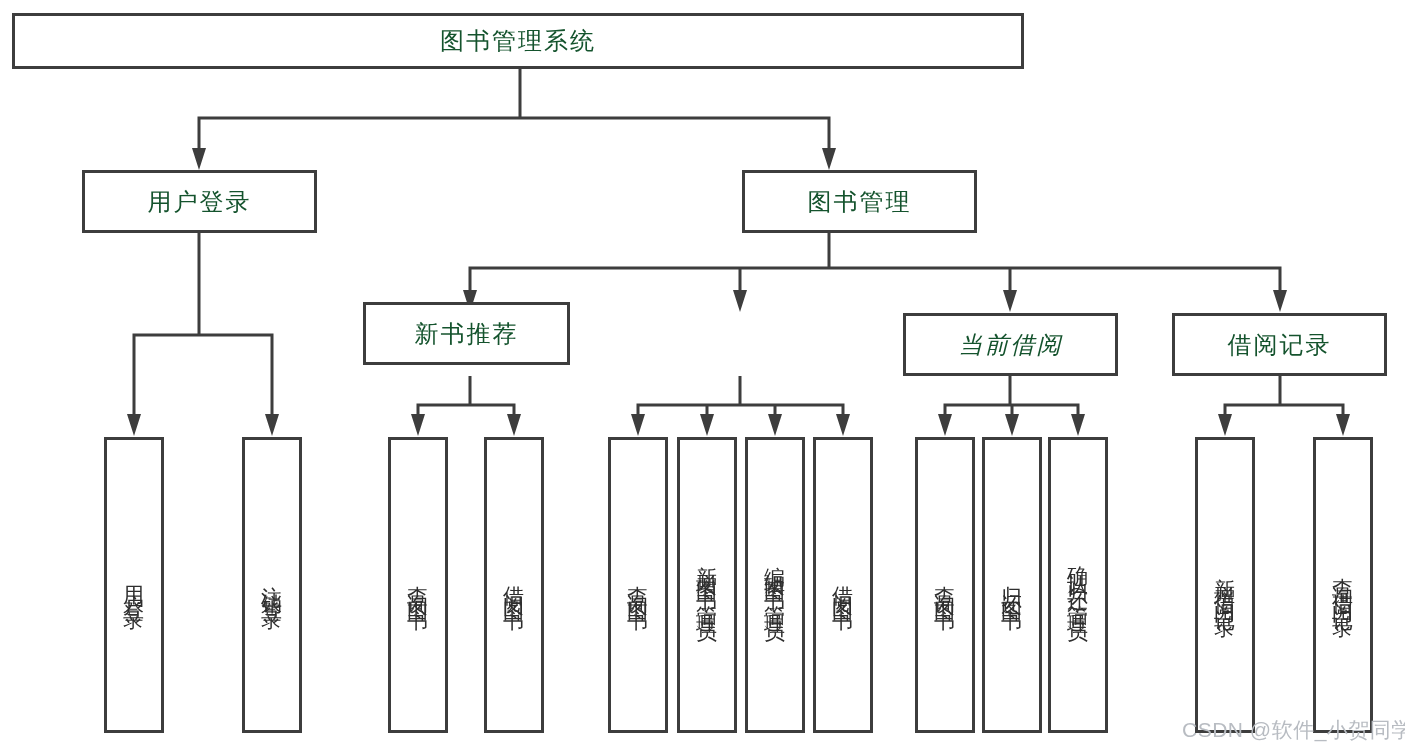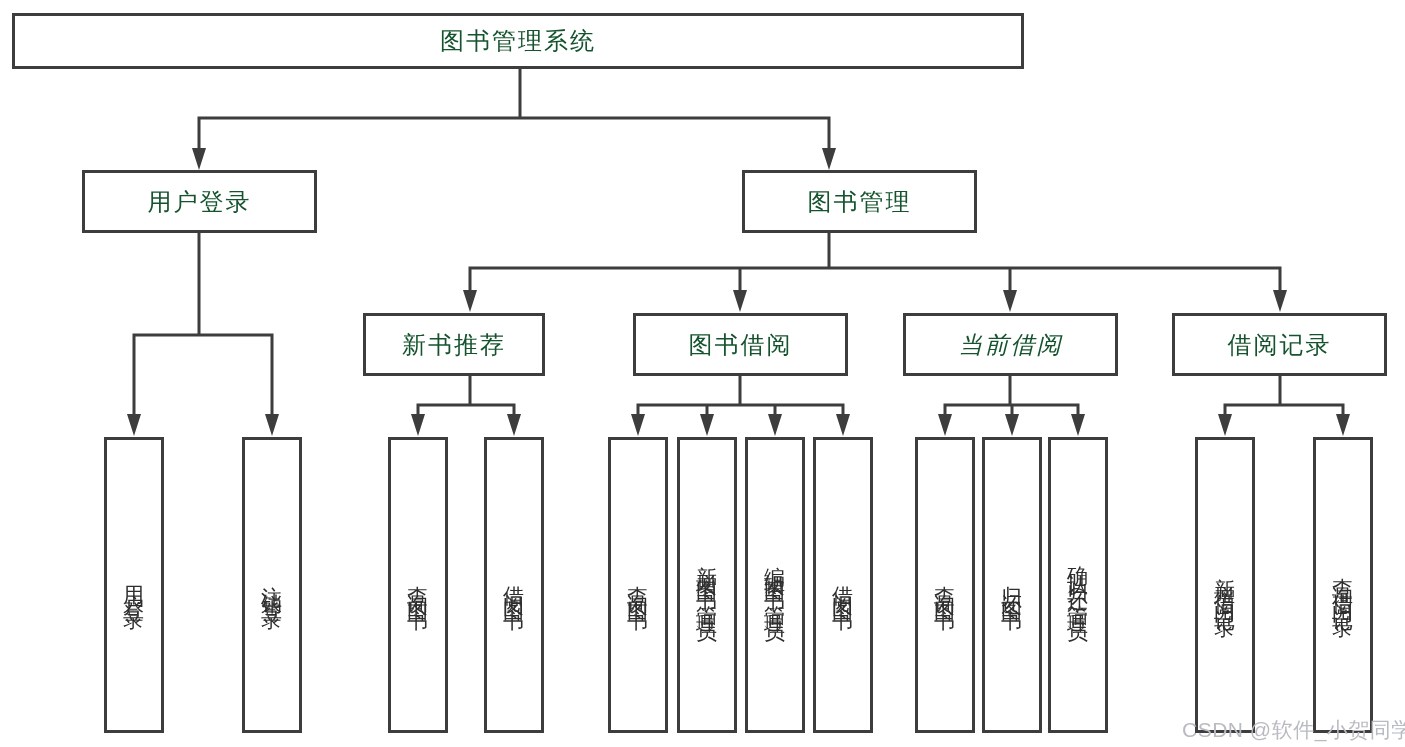--- a/index.html
+++ b/index.html
@@ -41,21 +41,21 @@
     font-size: 21px;
     letter-spacing: 8px;
     line-height: 1;
     color: #2e2e2e;
     max-height: 288px;
   }
   
   #n-root       { left: 12px;   top: 13px;  width: 1012px; height: 56px; }
   #n-user-login { left: 82px;   top: 170px; width: 235px;  height: 63px; }
   #n-book-mgmt  { left: 712px;  top: 170px; width: 235px;  height: 63px; margin-left: 30px; }
-  #n-sec-0 { left: 363px;  top: 313px; width: 182px; height: 63px; }
+  #n-sec-0 { left: 363px;  top: 302px; width: 207px; height: 63px; }
   #n-sec-1 { left: 633px;  top: 313px; width: 215px; height: 63px; }
   #n-sec-2 { left: 903px;  top: 313px; width: 215px; height: 63px; font-style: italic; }
   #n-sec-3 { left: 1172px; top: 313px; width: 215px; height: 63px; }
   #n-ul-0 { left: 104px; }
   #n-ul-1 { left: 242px; }
   #n-s0c0 { left: 388px; }
   #n-s0c1 { left: 484px; }
   #n-s1c0 { left: 608px; }
   #n-s1c1 { left: 677px; }
   #n-s1c2 { left: 745px; }
@@ -117,23 +117,20 @@
   <div class="box" id="n-user-login">
     <span class="hlabel">用户登录</span>
   </div>
   <div class="box" id="n-book-mgmt">
     <span class="hlabel">图书管理</span>
   </div>
 
   <div class="box" id="n-sec-0">
     <span class="hlabel">新书推荐</span>
   </div>
-  <div class="box" id="n-sec-1">
-    <span class="hlabel">图书借阅</span>
-  </div>
   <div class="box" id="n-sec-2">
     <span class="hlabel">当前借阅</span>
   </div>
   <div class="box" id="n-sec-3">
     <span class="hlabel">借阅记录</span>
   </div>
 
   <div class="box vbox" id="n-ul-0">
     <span class="vlabel">用户登录</span>
   </div>

